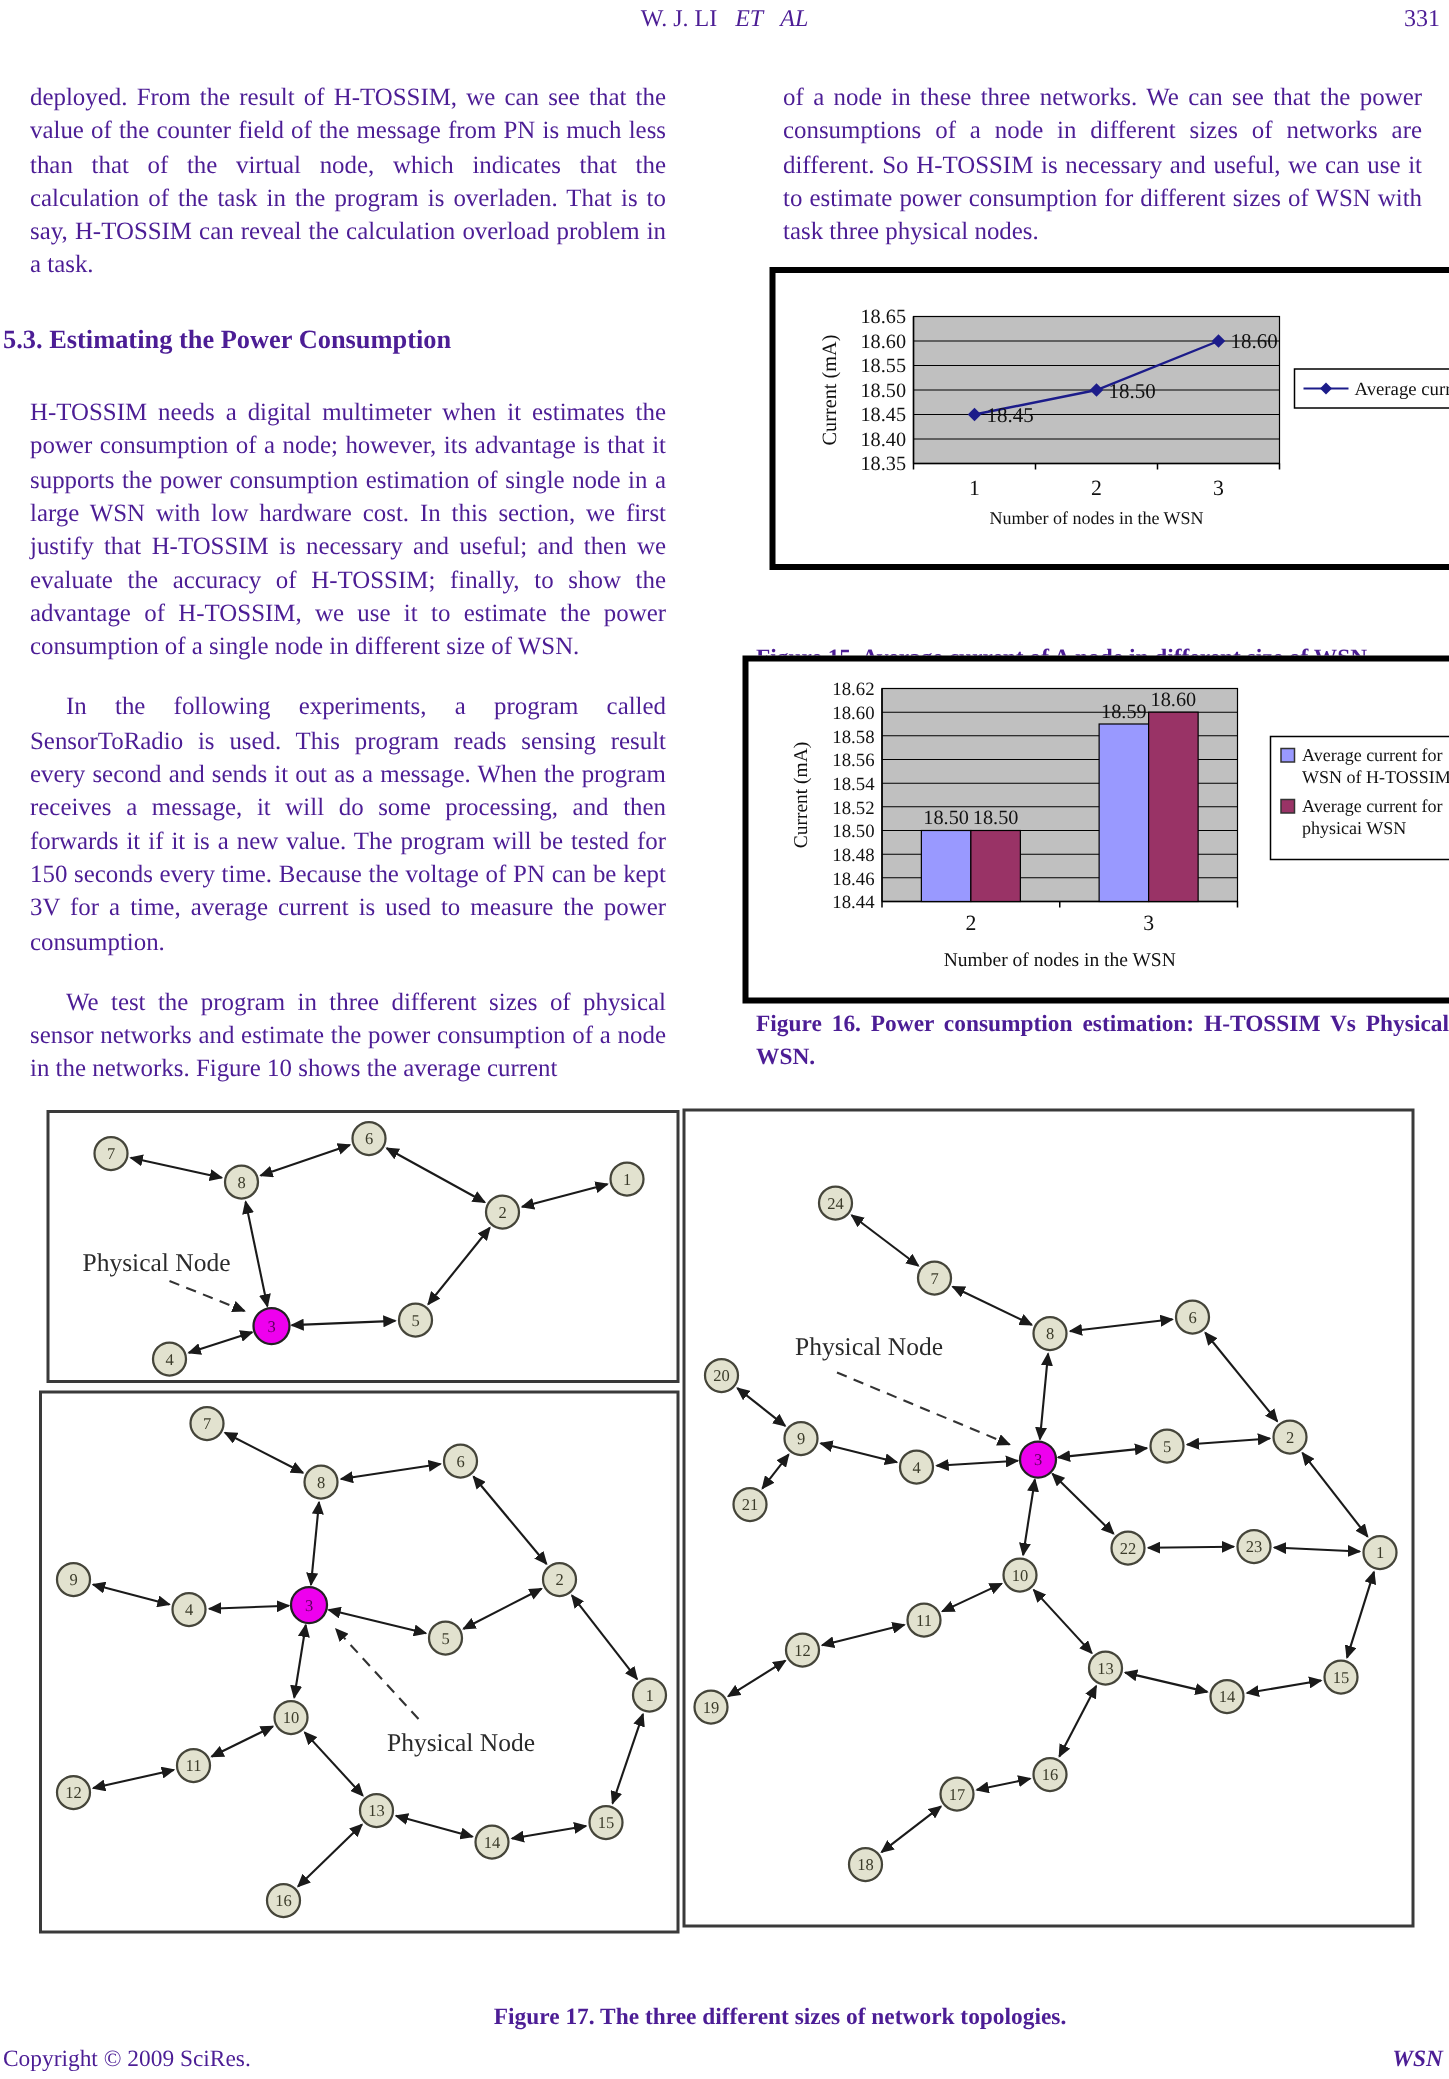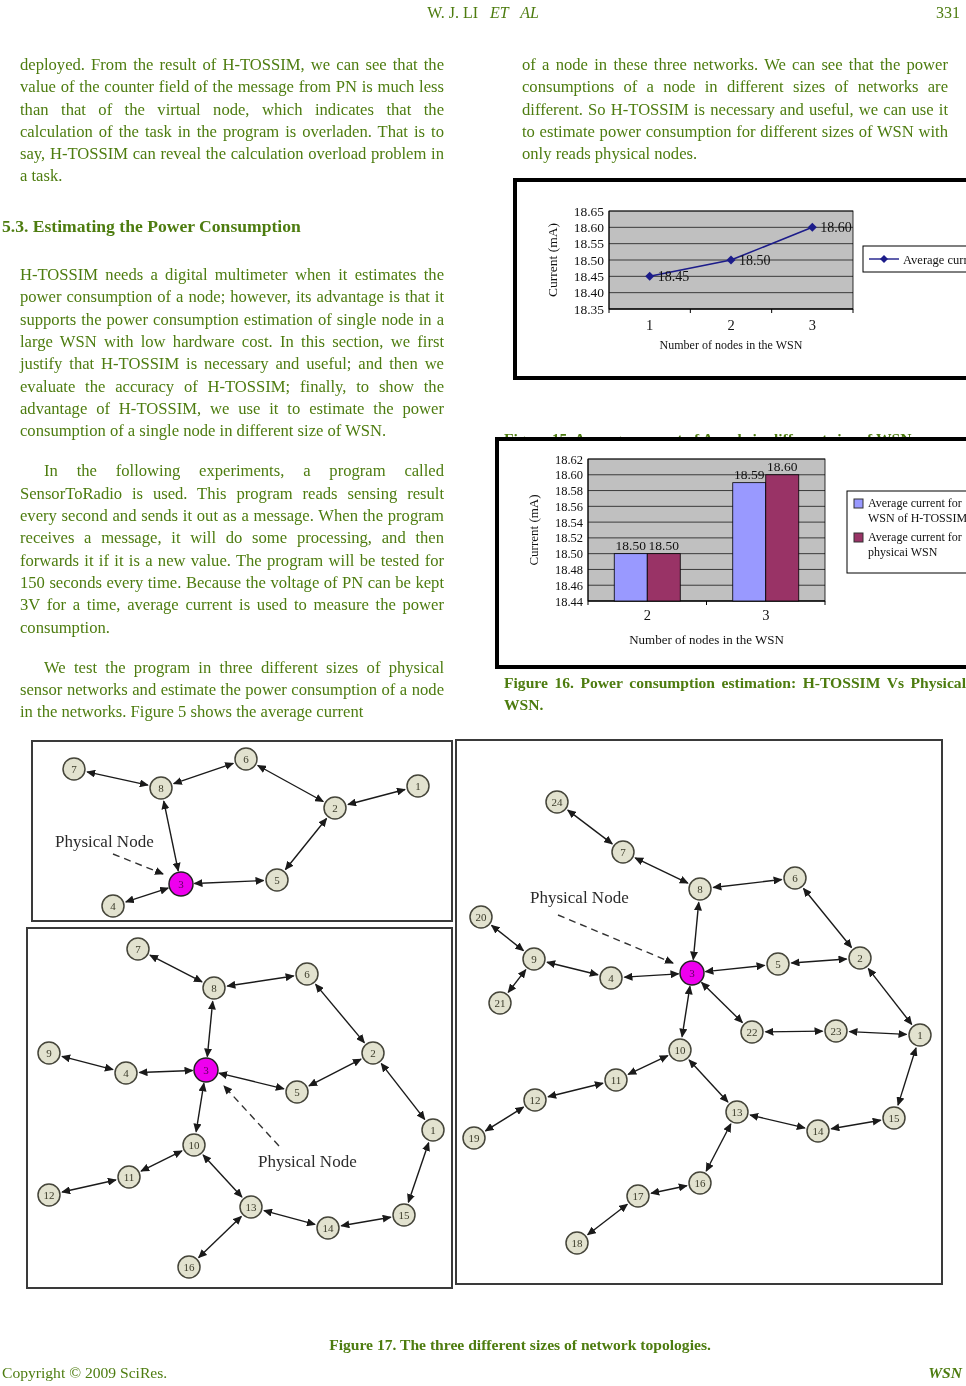--- a/index.html
+++ b/index.html
@@ -1,17 +1,17 @@
 <!DOCTYPE html>
 <html><head>
 <meta charset="utf-8">
 <style>
   html,body{margin:0;padding:0;background:#ffffff;}
   #page{position:relative;width:966px;height:1386px;background:#ffffff;overflow:hidden;
-        font-family:"Liberation Serif","DejaVu Serif",serif;color:#4d7c0f;}
+        font-family:"Liberation Serif","DejaVu Serif",serif;color:#4c1d95;}
   .hdr{position:absolute;top:4px;left:0;width:100%;text-align:center;font-size:16px;}
   .hdr .etal{font-style:italic;white-space:pre;}
   .pageno{position:absolute;top:4px;right:6px;font-size:16px;}
   .col{position:absolute;text-align:justify;font-size:16.6px;line-height:22.3px;}
   .col p{margin:18px;}
   .col p.indent{text-indent:24px;}
   .section-heading{font-weight:bold;font-size:17.6px;margin:27px 0 27px 0;text-align:left;}
   .figure-box{position:absolute;border:4px solid #000000;background:#fff;padding-left:24px;}
   .caption{position:absolute;font-weight:bold;font-size:15.6px;line-height:21.5px;text-align:justify;}
   .panel{position:absolute;border:2px solid #3a3a3a;background:#fff;}
@@ -28,25 +28,25 @@
   <div class="hdr">
     <span>W. J. LI</span><span class="etal">   </span><span class="etal">ET   AL</span>
   </div>
   <div class="pageno">331</div>
 
   <div class="col" style="left:2px;top:36px;width:460px;">
     <p>deployed. From the result of H-TOSSIM, we can see that the value of the counter field of the message from PN is much less than that of the virtual node, which indicates that the calculation of the task in the program is overladen. That is to say, H-TOSSIM can reveal the calculation overload problem in a task.</p>
     <div class="section-heading">5.3. Estimating the Power Consumption</div>
     <p>H-TOSSIM needs a digital multimeter when it estimates the power consumption of a node; however, its advantage is that it supports the power consumption estimation of single node in a large WSN with low hardware cost. In this section, we first justify that H-TOSSIM is necessary and useful; and then we evaluate the accuracy of H-TOSSIM; finally, to show the advantage of H-TOSSIM, we use it to estimate the power consumption of a single node in different size of WSN.</p>
     <p class="indent">In the following experiments, a program called SensorToRadio is used. This program reads sensing result every second and sends it out as a message. When the program receives a message, it will do some processing, and then forwards it if it is a new value. The program will be tested for 150 seconds every time. Because the voltage of PN can be kept 3V for a time, average current is used to measure the power consumption.</p>
-    <p class="indent">We test the program in three different sizes of physical sensor networks and estimate the power consumption of a node in the networks. Figure 5 shows the average current</p>
+    <p class="indent">We test the program in three different sizes of physical sensor networks and estimate the power consumption of a node in the networks. Figure 10 shows the average current</p>
   </div>
 
   <div class="col" style="left:504px;top:36px;width:462px;">
-    <p>of a node in these three networks. We can see that the power consumptions of a node in different sizes of networks are different. So H-TOSSIM is necessary and useful, we can use it to estimate power consumption for different sizes of WSN with only reads physical nodes.</p>
+    <p>of a node in these three networks. We can see that the power consumptions of a node in different sizes of networks are different. So H-TOSSIM is necessary and useful, we can use it to estimate power consumption for different sizes of WSN with task three physical nodes.</p>
   </div>
 
   <div class="figure-box" id="fig15-box" style="left:513px;top:178px;width:448px;height:194px;"><svg width="446" height="192" viewBox="0 0 446 192">
         <rect x="68" y="29" width="244" height="98" fill="#c0c0c0" stroke="#000" stroke-width="0.8"></rect>
         <line x1="68" y1="29" x2="312" y2="29" stroke="#000" stroke-width="0.7"></line>
         <text x="63" y="33.5" fill="#111" text-anchor="end" font-size="13.5px">18.65</text>
         <line x1="68" y1="45.33333333333333" x2="312" y2="45.33333333333333" stroke="#000" stroke-width="0.7"></line>
         <text x="63" y="49.83333333333333" fill="#111" text-anchor="end" font-size="13.5px">18.60</text>
         <line x1="68" y1="61.666666666666664" x2="312" y2="61.666666666666664" stroke="#000" stroke-width="0.7"></line>
         <text x="63" y="66.16666666666666" fill="#111" text-anchor="end" font-size="13.5px">18.55</text>

